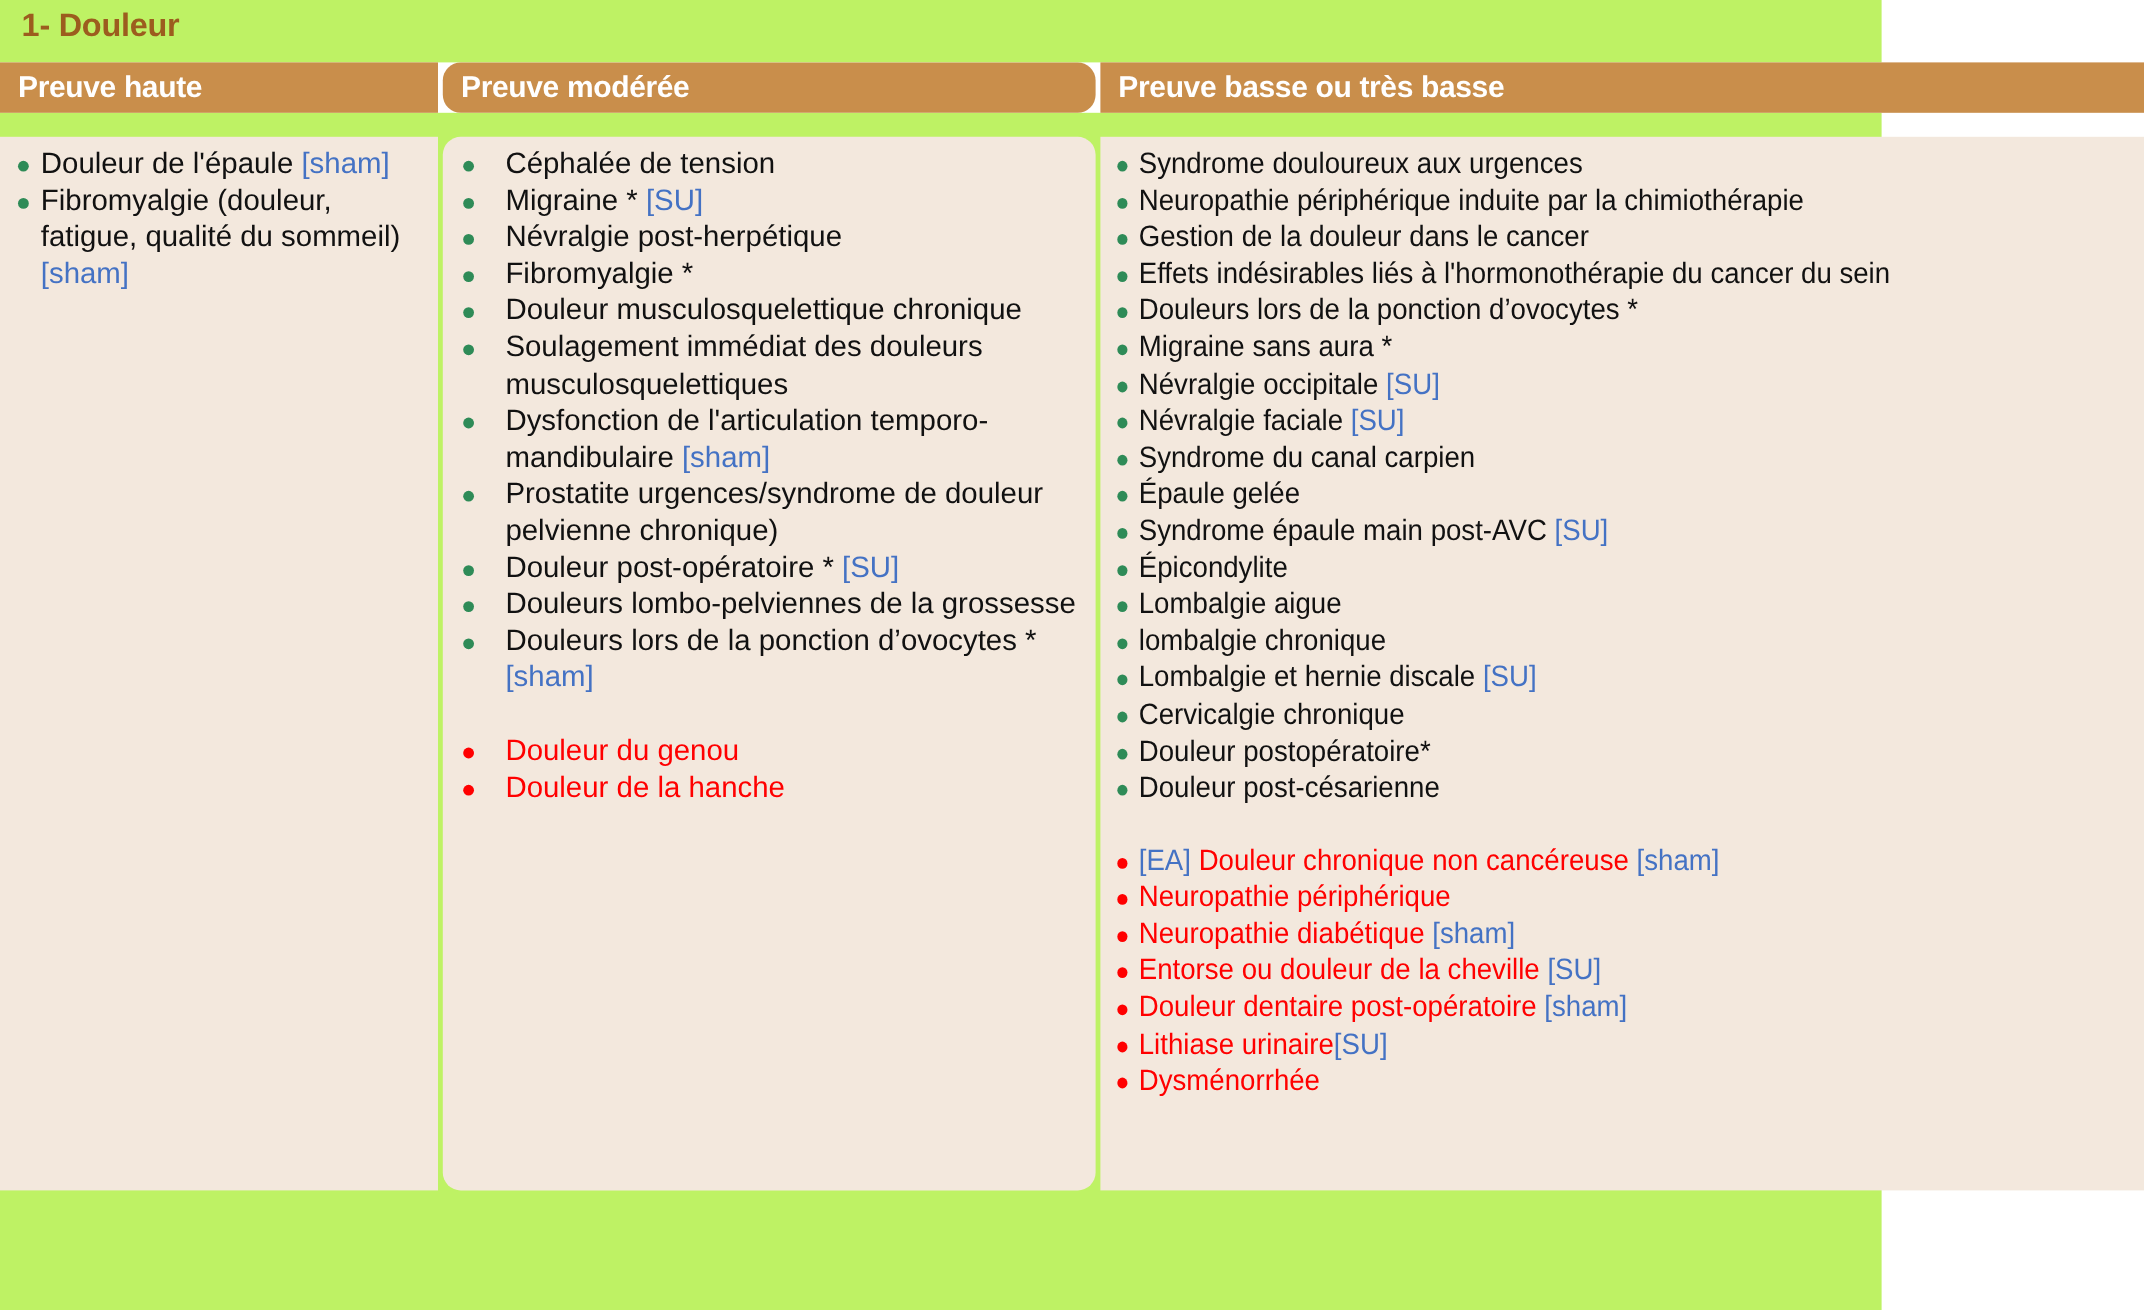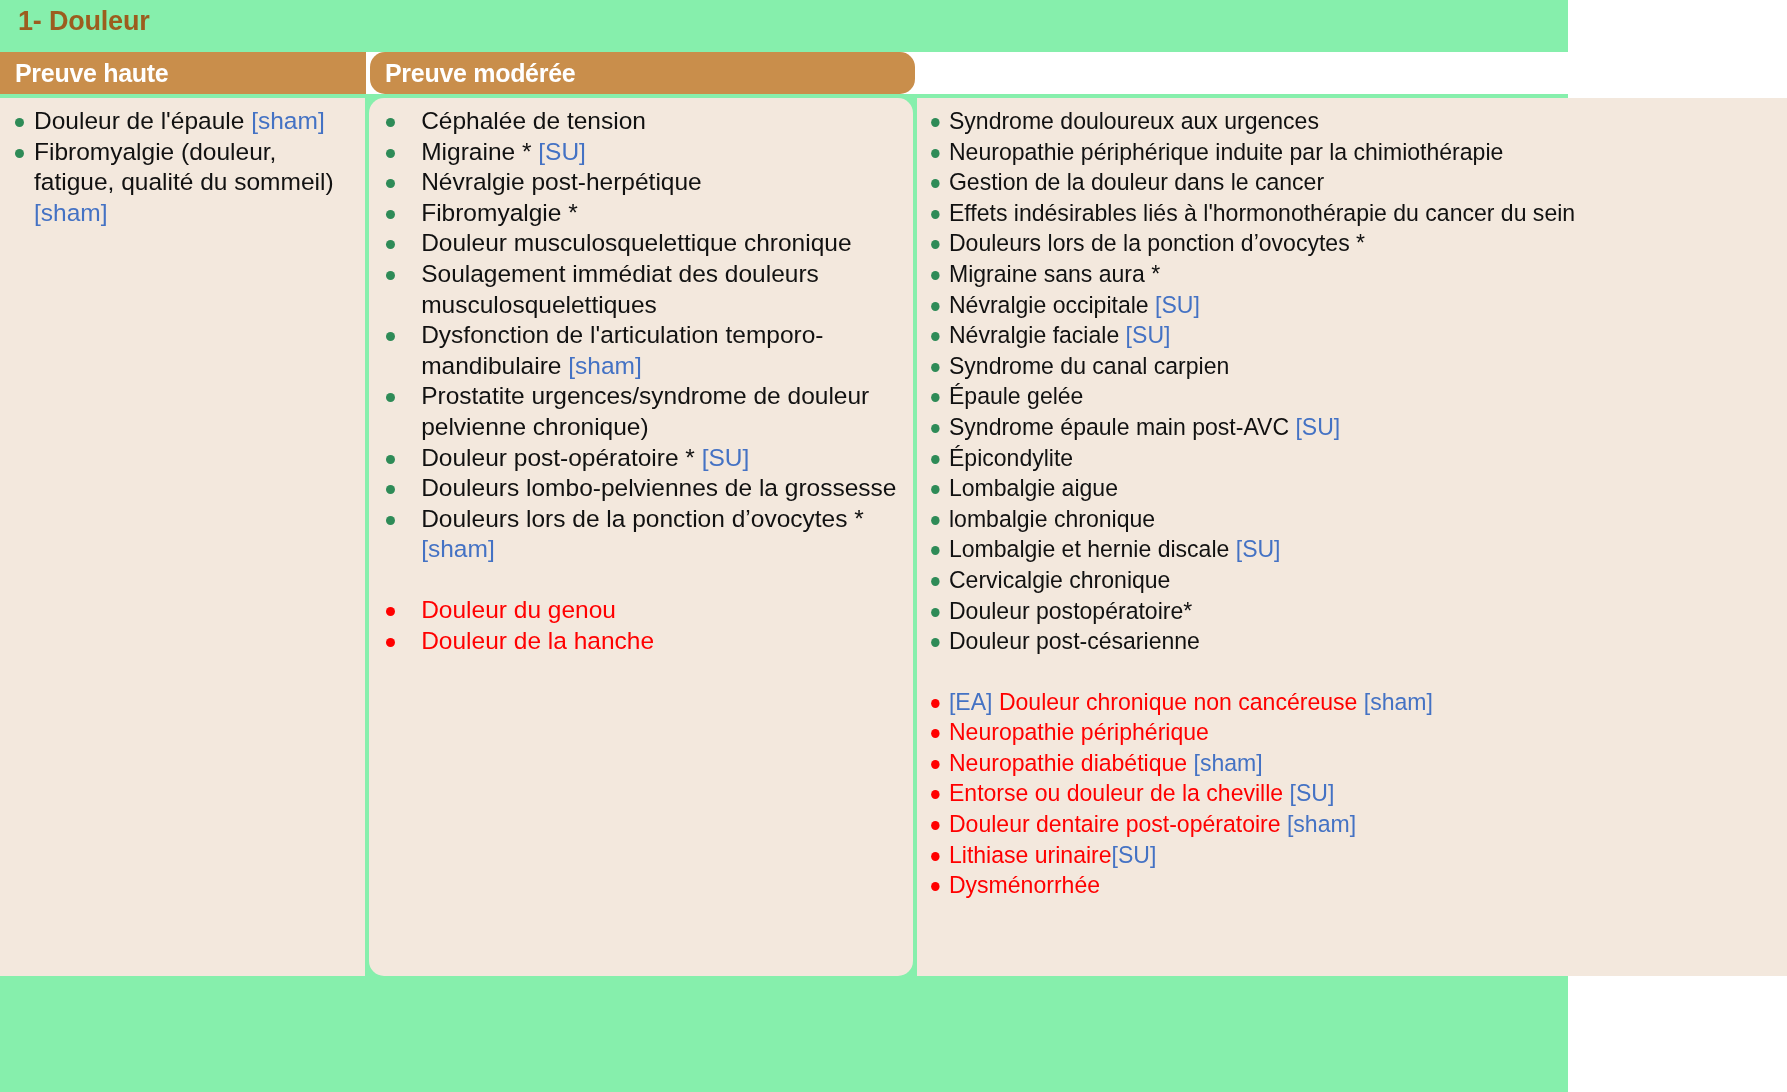--- a/index.html
+++ b/index.html
@@ -10,21 +10,21 @@
   body {
     width: 1787px;
     height: 1092px;
     font-family: "Liberation Sans", sans-serif;
     overflow: hidden;
   }
   .page {
     position: relative;
     width: 1568px;
     height: 1092px;
-    background: #86efac;
+    background: #bef264;
   }
   .page-title {
     position: absolute;
     left: 18px;
     top: 6px;
     font-size: 27px;
     font-weight: bold;
     color: #9C5D1E;
     letter-spacing: -0.2px;
   }
@@ -57,21 +57,21 @@
   }
   .header-cell:last-child { margin-right: 0; }
   .col1 { width: 366px; }
   .col2 { width: 545px; border-radius: 15px; }
   .col3 { width: 872px; }
 
   .body-row {
     display: flex;
     width: 1787px;
     height: 878px;
-    margin-top: 4px;
+    margin-top: 20px;
   }
   .body-cell {
     background: #F3E8DD;
     box-sizing: border-box;
     height: 878px;
     margin-right: 4px;
     padding-top: 8px;
     overflow: hidden;
   }
   .body-cell:last-child { margin-right: 0; }
@@ -127,20 +127,21 @@
 
 <div class="page">
 
   <div class="page-title">1- Douleur</div>
 
   <div class="table">
 
     <div class="header-row">
       <div class="header-cell col1">Preuve haute</div>
       <div class="header-cell col2">Preuve modérée</div>
+      <div class="header-cell col3">Preuve  basse ou très basse</div>
     </div>
 
     <div class="body-row">
       <div class="body-cell col1">
         <ul class="list c1">
             <li class="item"><span class="bullet"></span><span>Douleur de l'épaule </span><span class="tag">[sham]</span></li>
             <li class="item"><span class="bullet"></span><span>Fibromyalgie (douleur, fatigue, qualité du sommeil) </span><span class="tag">[sham]</span></li>
           </ul>
       </div>
       <div class="body-cell col2">

